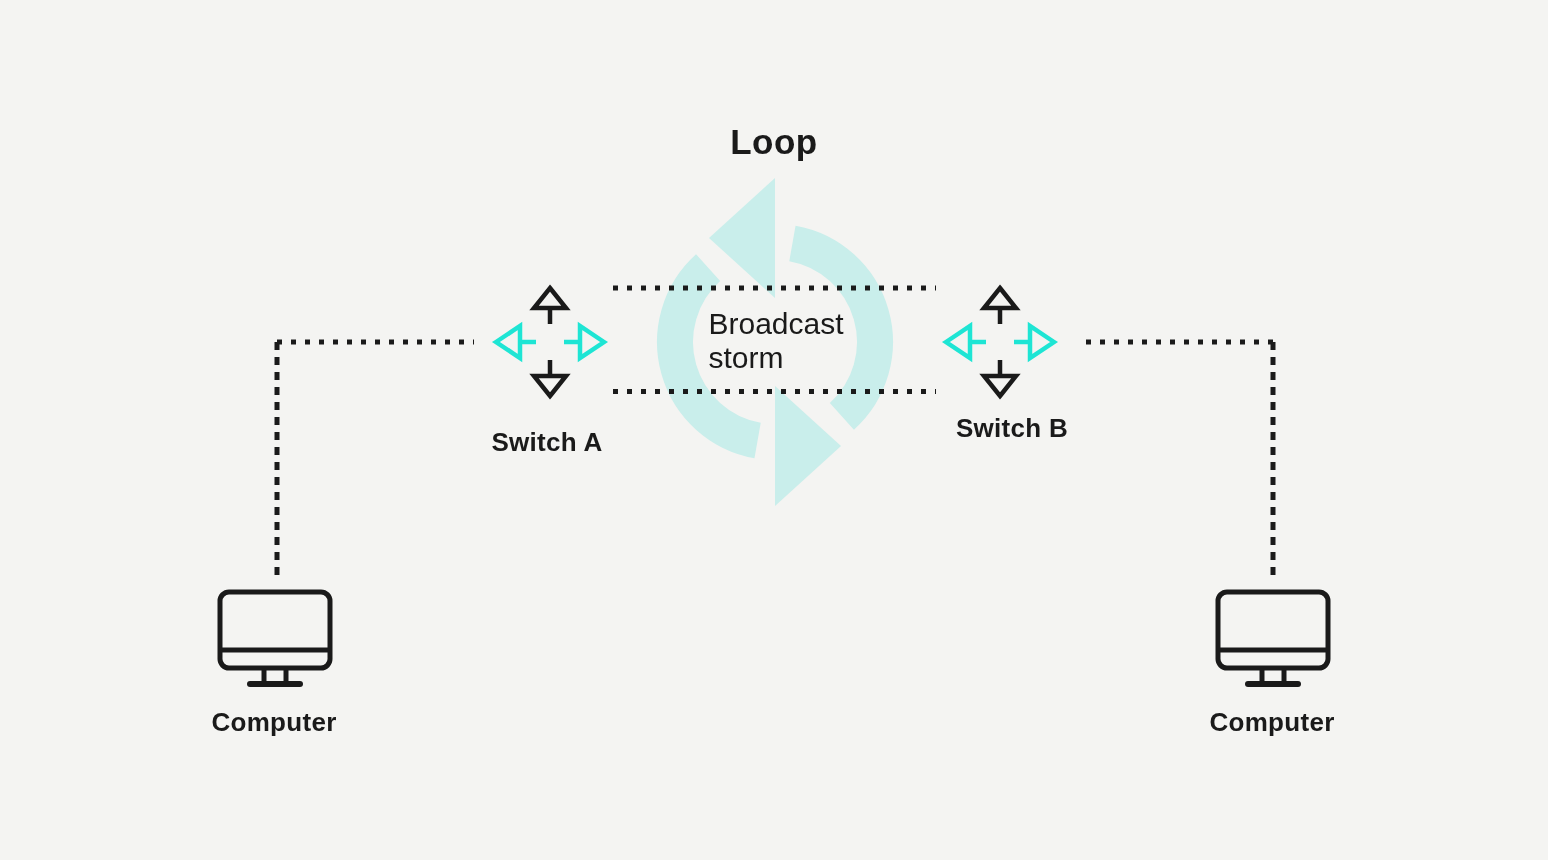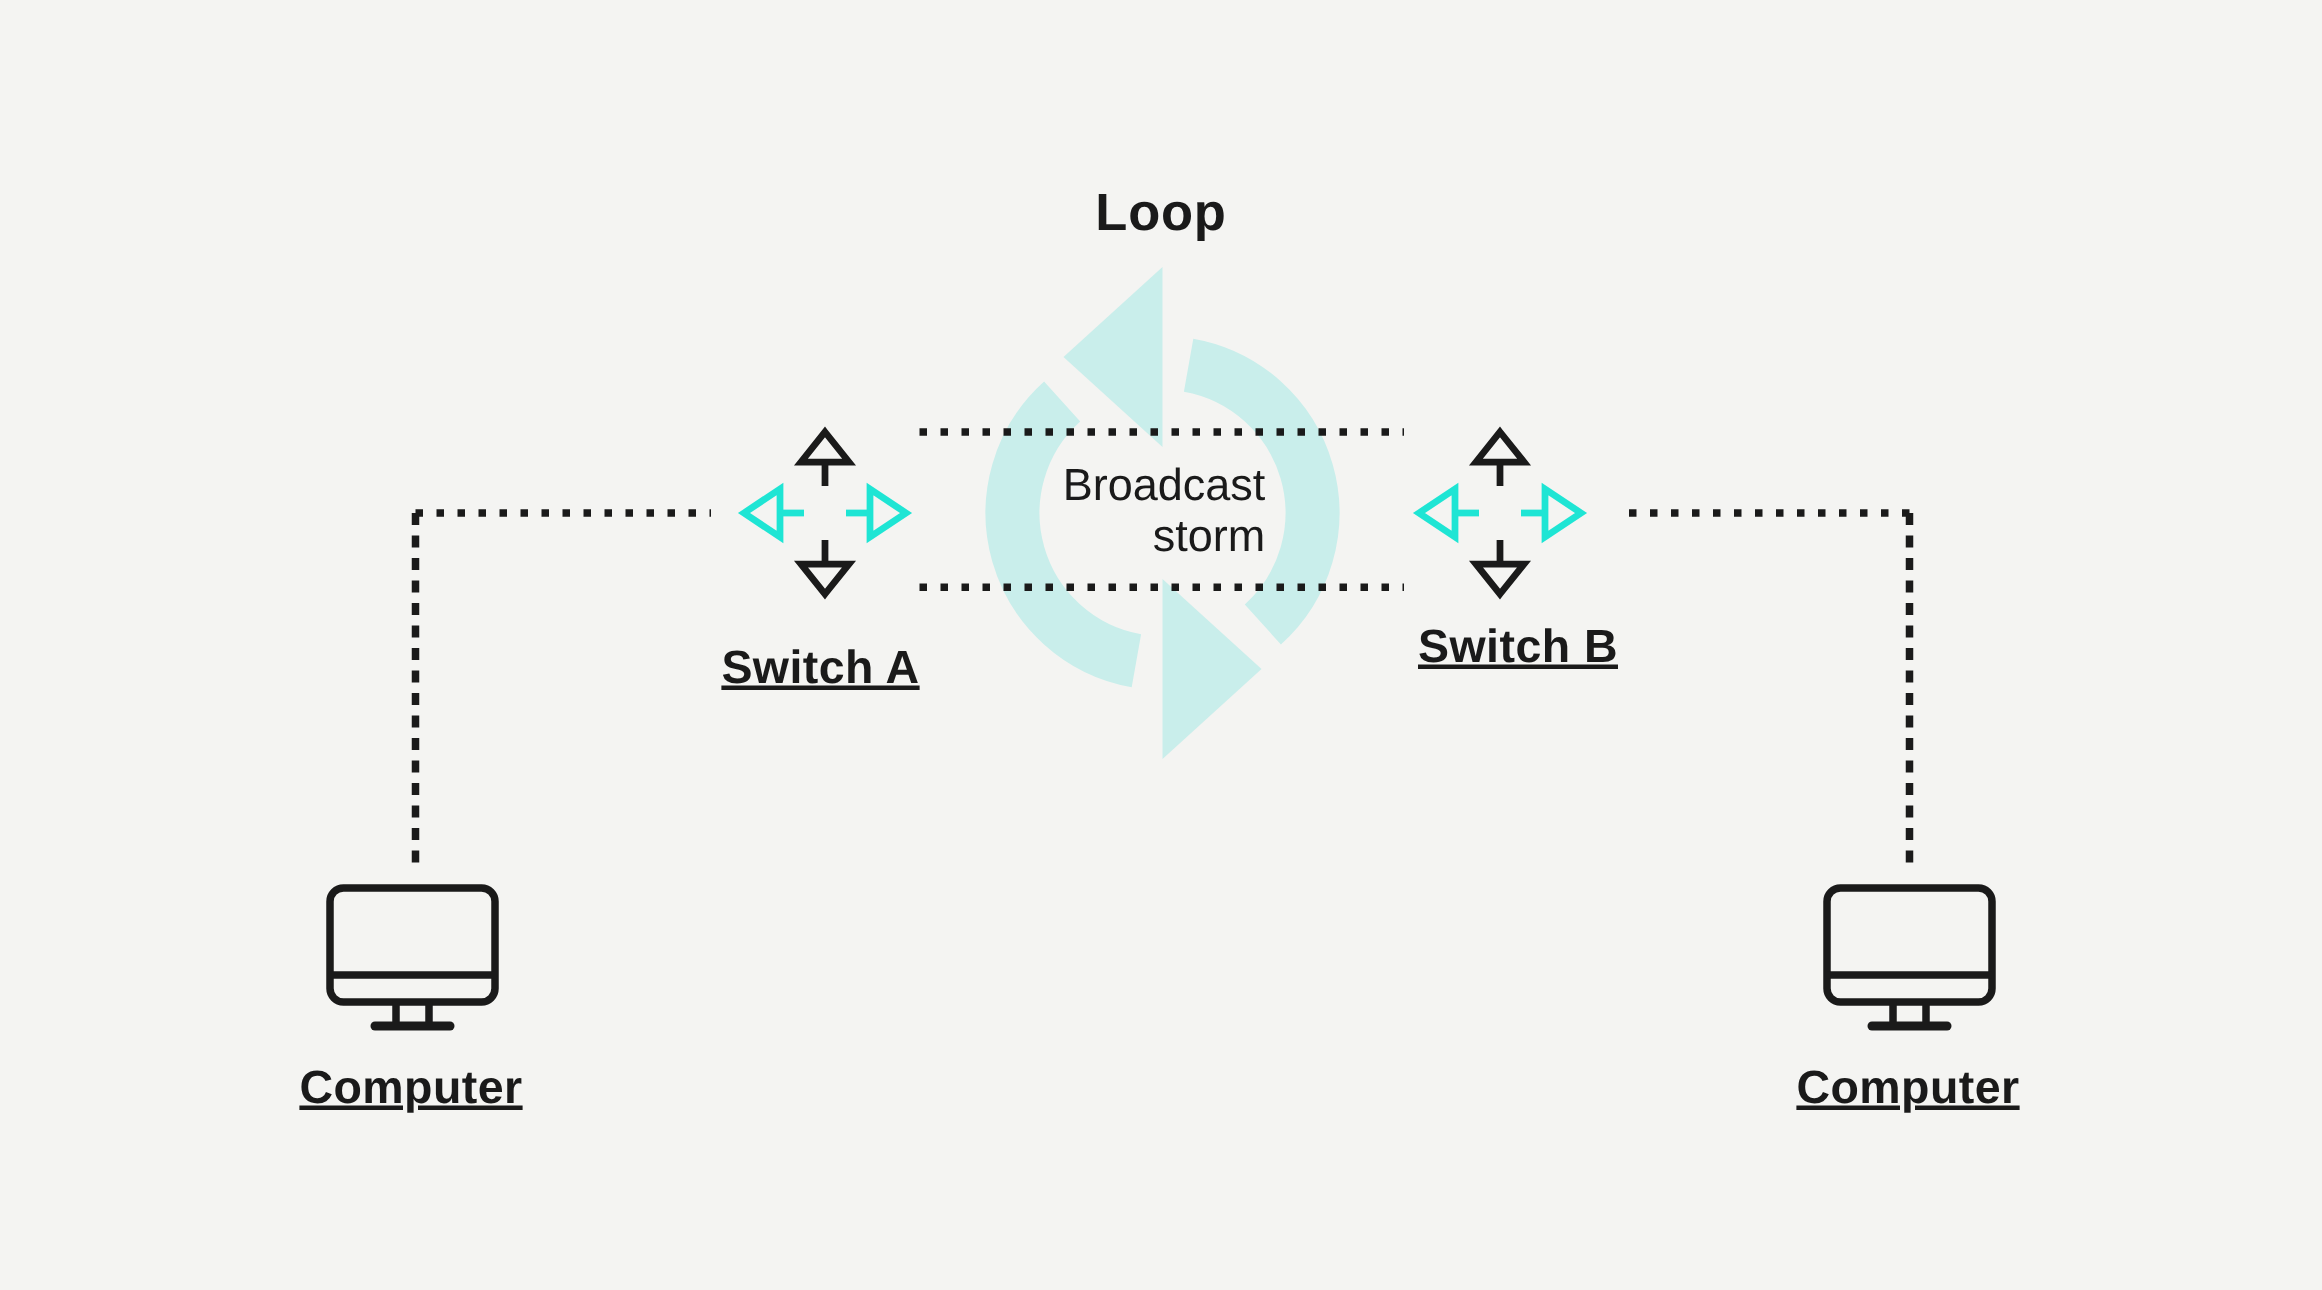--- a/index.html
+++ b/index.html
@@ -22,29 +22,28 @@
     color:var(--ink);
     font-weight:700;
     white-space:nowrap;
     transform:translateX(-50%);
   }
   .title{
     font-size:35px;
     letter-spacing:.5px;
   }
   .node-label{
-    font-size:31px;
+    font-size:26px;
     letter-spacing:.3px;
-    text-decoration:underline;
   }
   .center-label{
     font-weight:400;
     font-size:30px;
     line-height:34px;
-    text-align:right;
+    text-align:left;
     transform:translateX(-50%);
     z-index:6;
   }
   .stroke-ink{stroke:var(--ink);fill:none;}
   .stroke-cyan{stroke:var(--cyan);fill:none;}
   .fill-mint{fill:var(--mint);}
   .stroke-mint{stroke:var(--mint);fill:none;}
   svg{display:block;overflow:visible;}
   .z1{z-index:1}.z2{z-index:2}.z3{z-index:3}.z4{z-index:4}
 </style>

